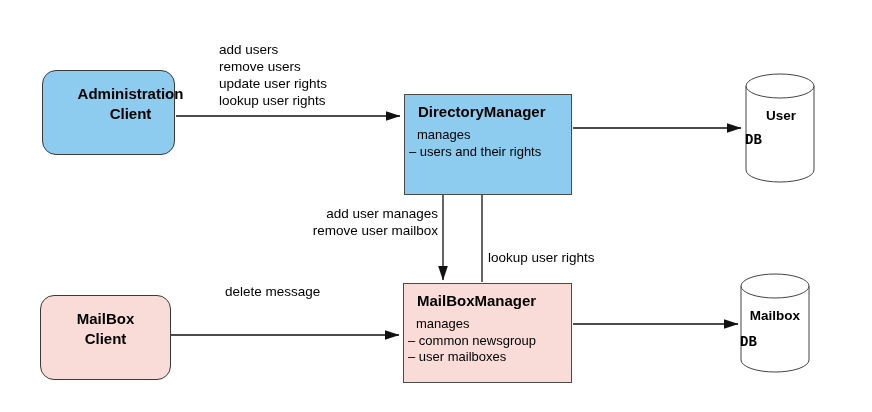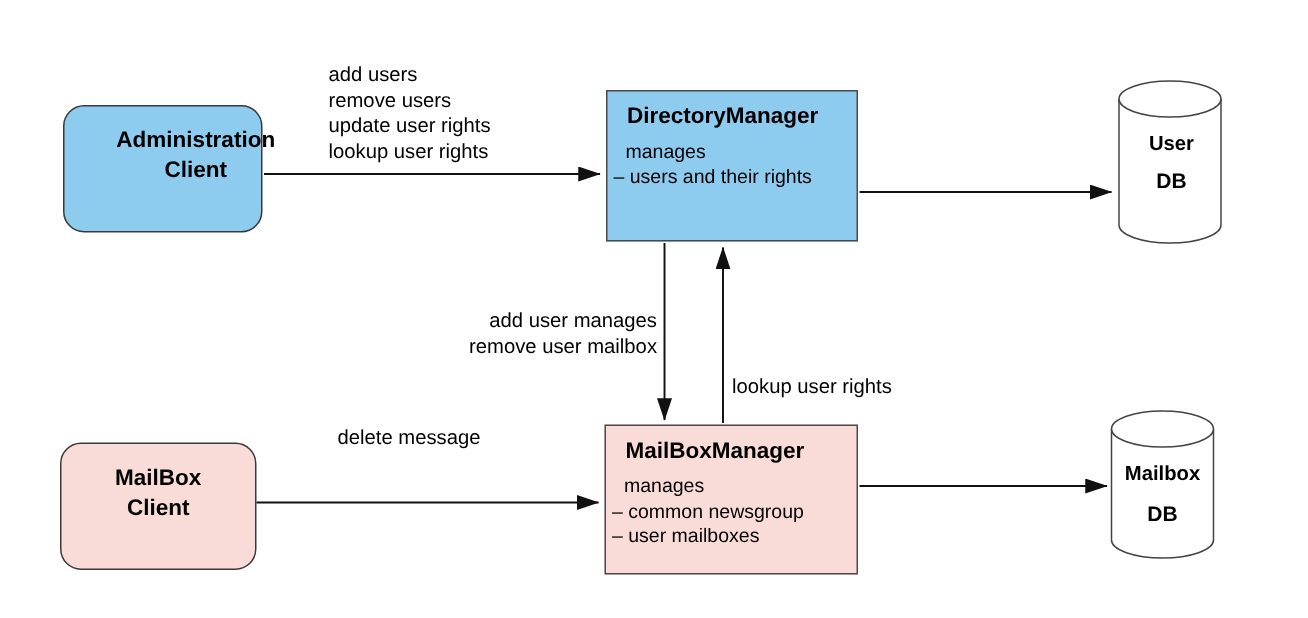--- a/index.html
+++ b/index.html
@@ -31,38 +31,38 @@
     display: flex; flex-direction: column; align-items: center;
     padding-top: 13px;
     font-weight: bold; font-size: 15px; line-height: 20px;
     text-align: center;
   }
   .client.blue { background: var(--blue); }
   .client.pink { background: var(--pink); }
 
   
   .mgr { border: 1px solid #4a4a4a; font-size: 13px; }
-  .mgr.blue { background: var(--blue); }
+  .mgr.blue { background: var(--blue); margin-top: 34px; }
   .mgr.pink { background: var(--pink); }
   .mgr-title { font-weight: bold; font-size: 15px; margin: 8px 0 7px 13px; }
   .mgr-intro { margin-left: 12px; line-height: 16.5px; }
   .mgr-items { margin-left: 4px; }
   .mgr-items div { line-height: 16px; }
 
   
   .db { position: absolute; }
   .db svg { position: absolute; left: 0; top: 0; }
   .db-shape { fill: #ffffff; stroke: #444444; stroke-width: 1px; }
   .db-name {
     position: absolute; left: 0; width: 100%; text-align: center;
     font-weight: bold; font-size: 13.5px;
   }
   .db-type {
-    position: absolute; left: 0; width: 100%; text-align: center;
-    font-family: Liberation Sans, sans-serif;
+    position: absolute; left: 0; width: 100%; text-align: left;
+    font-family: Liberation Mono, monospace;
     font-weight: bold; font-size: 14px;
   }
 
   
   .edge-labels { position: absolute; font-size: 13.5px; }
   .edge-labels div { line-height: 17px; }
   .edge-labels.tight div { line-height: 16.5px; }
   .edge-labels.right { text-align: right; }
 </style>
 </head>
@@ -92,21 +92,21 @@
   </div>
 
   <div class="node mgr blue" style="left:404px; top:60px; width:168px; height:101px;">
     <div class="mgr-title">DirectoryManager</div>
     <div class="mgr-intro">manages</div>
     <div class="mgr-items">
         <div>– users and their rights</div>
       </div>
   </div>
 
-  <div class="db" style="left:745px; top:52px; width:72px; height:112px;">
+  <div class="db" style="left:745px; top:72px; width:72px; height:112px;">
     <svg width="70" height="112" viewBox="0 0 70 112">
       <path class="db-shape" d="M1,14 L1,98 A34,12 0 0 0 69,98 L69,14"></path>
       <ellipse class="db-shape" cx="35" cy="14" rx="34" ry="12"></ellipse>
     </svg>
     <div class="db-name" style="top:36px;">User</div>
     <div class="db-type" style="top:60px;">DB</div>
   </div>
 
   <div class="node client pink" style="left:40px; top:295px; width:131px; height:85px;">
     <div>

